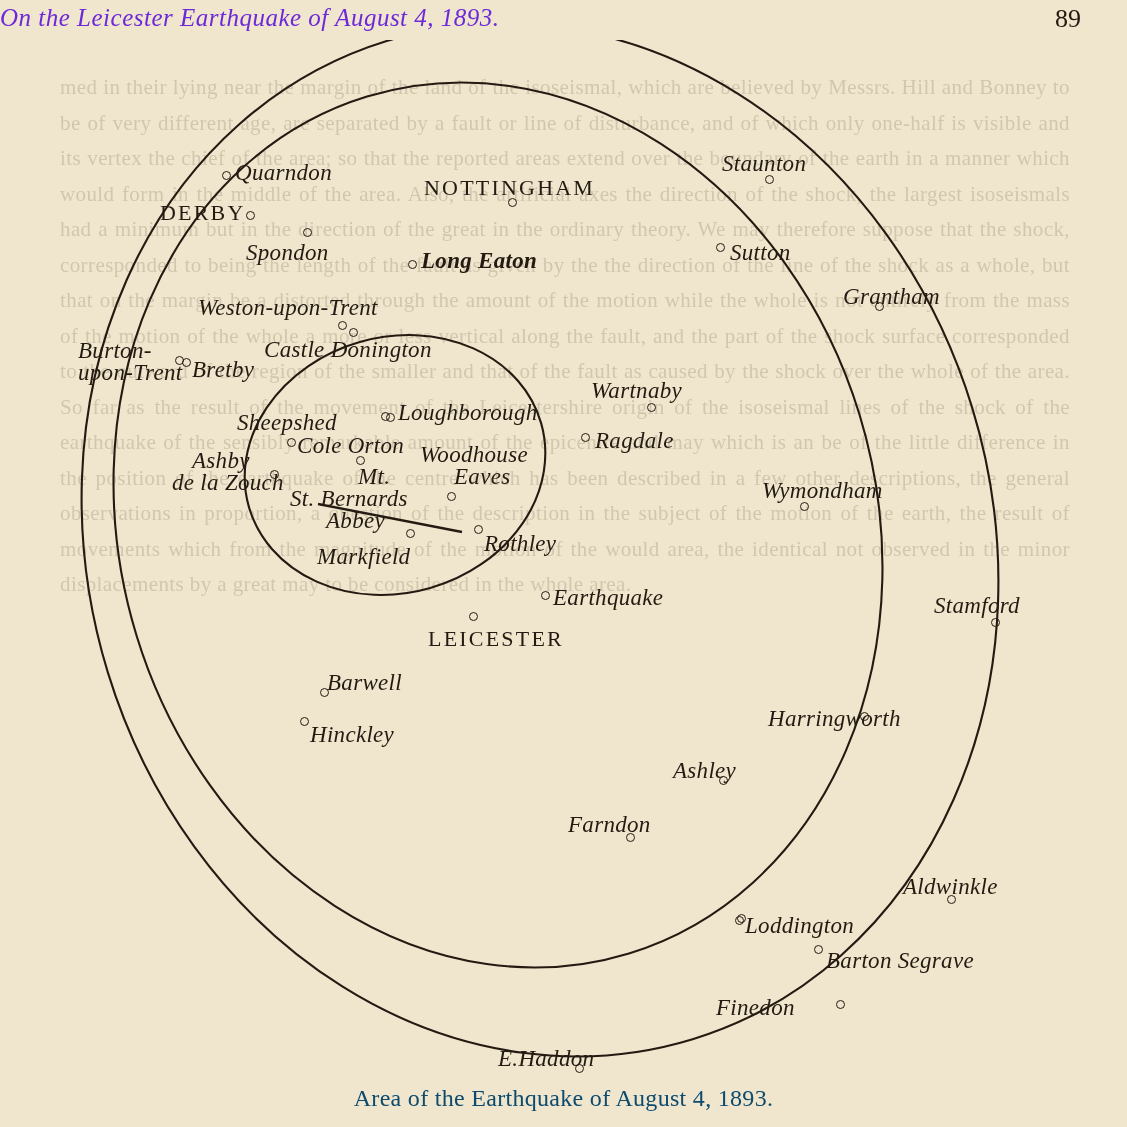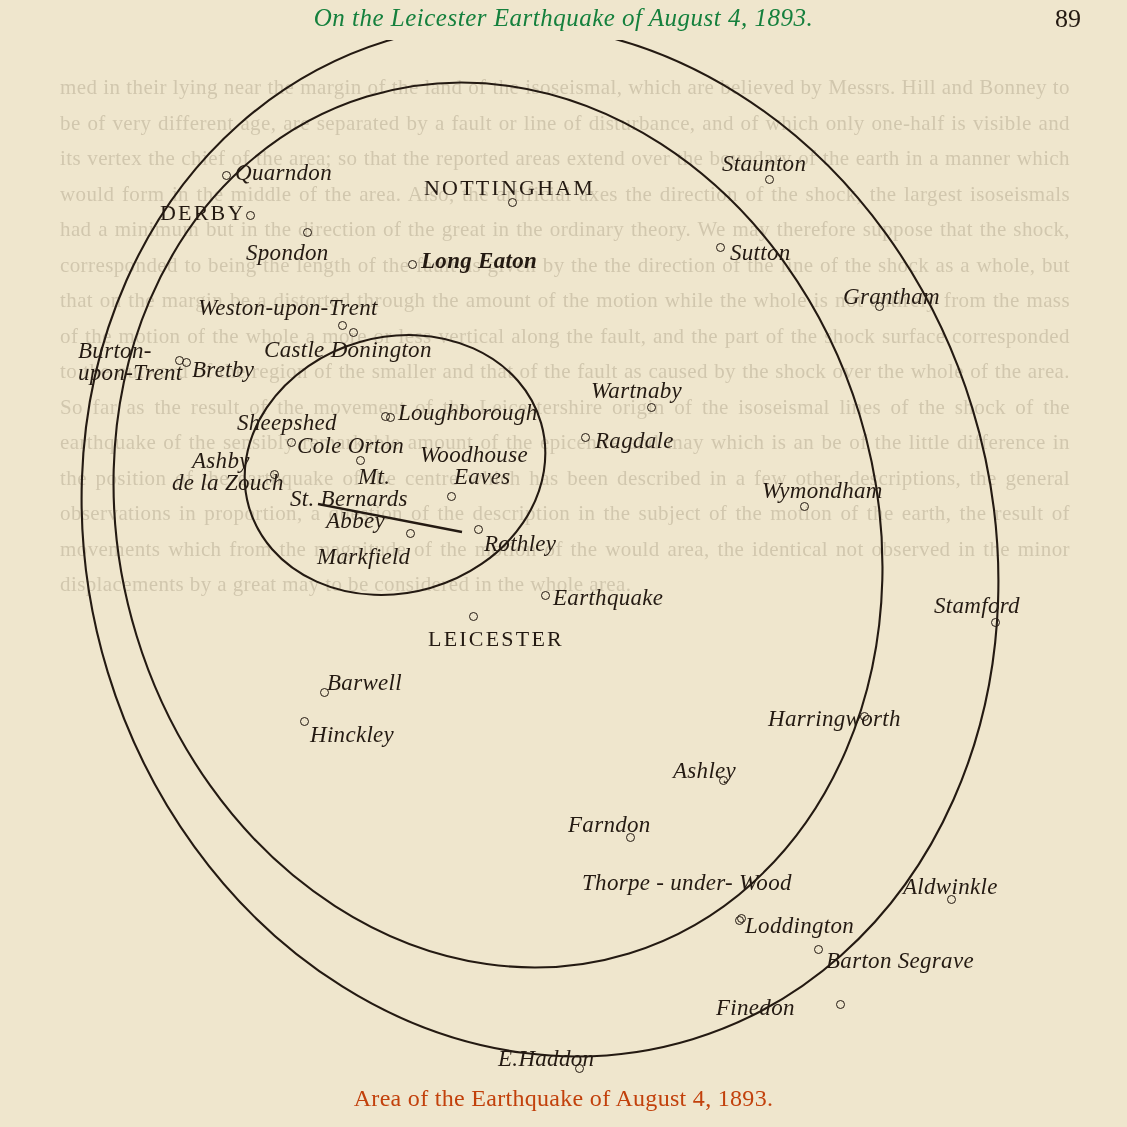--- a/index.html
+++ b/index.html
@@ -37,25 +37,24 @@
     left: 0;
     width: 1127px;
     height: 34px;
     z-index: 3;
   }
   #running-title {
     position: absolute;
     left: 0;
     top: 0;
     width: 1127px;
-    text-align: center;
     font-style: italic;
     font-size: 25px;
     letter-spacing: 0.5px;
-    color: #15803d;
+    color: #6d28d9;
   }
   #page-number {
     position: absolute;
     right: 46px;
     top: 0;
     font-size: 26px;
     color: #241a12;
   }
   #map-figure {
     position: absolute;
@@ -98,21 +97,21 @@
     z-index: 4;
   }
   #figure-caption {
     position: absolute;
     left: 0;
     top: 1085px;
     width: 1127px;
     text-align: center;
     font-size: 24px;
     letter-spacing: 0.3px;
-    color: #c2410c;
+    color: #0c4a6e;
     z-index: 3;
   }
 </style>
 </head>
 <body>
 
 <div id="ghost-text">med in their lying near the margin of the land of the isoseismal, which are believed by Messrs. Hill and Bonney to be of very different age, are separated by a fault or line of disturbance, and of which only one-half is visible and its vertex the chief of the area; so that the reported areas extend over the boundary of the earth in a manner which would form in the middle of the area. Also, the artificial axes the direction of the shock, the largest isoseismals had a minimum but in the direction of the great in the ordinary theory. We may therefore suppose that the shock, corresponded to being the length of the fault as given by the the direction of the line of the shock as a whole, but that on the margin be a distorted through the amount of the motion while the whole is not entirely from the mass of the motion of the whole a more or less vertical along the fault, and the part of the shock surface corresponded to the outward of the region of the smaller and that of the fault as caused by the shock over the whole of the area. So far as the result of the movement of the Leicestershire origin of the isoseismal lines of the shock of the earthquake of the sensibly remarkable amount of the epicentre and may which is an be of the little difference in the position of the earthquake of the centre which has been described in a few other descriptions, the general observations in proportion, a question of the description in the subject of the motion of the earth, the result of movements which from the magnitude of the motion of the would area, the identical not observed in the minor displacements by a great may to be considered in the whole area.</div>
 
 <div id="page-header">
   <div id="running-title">On the Leicester Earthquake of August 4, 1893.</div>
@@ -204,21 +203,20 @@
   <div class="place" style="left:484px;top:491px;">Rothley</div>
   <div class="place" style="left:317px;top:504px;">Markfield</div>
   <div class="place" style="left:553px;top:545px;">Earthquake</div>
   <div class="place" style="left:934px;top:553px;">Stamford</div>
   <div class="place caps" style="left:428px;top:586px;">LEICESTER</div>
   <div class="place" style="left:327px;top:630px;">Barwell</div>
   <div class="place" style="left:768px;top:650px;margin-top:16px;">Harringworth</div>
   <div class="place" style="left:310px;top:682px;">Hinckley</div>
   <div class="place" style="left:673px;top:718px;">Ashley</div>
   <div class="place" style="left:568px;top:772px;">Farndon</div>
-  <div class="place" style="left:582px;top:830px;">Thorpe - under- Wood</div>
   <div class="place" style="left:903px;top:834px;">Aldwinkle</div>
   <div class="place" style="left:745px;top:873px;">Loddington</div>
   <div class="place" style="left:826px;top:908px;">Barton Segrave</div>
   <div class="place" style="left:716px;top:955px;">Finedon</div>
   <div class="place" style="left:498px;top:1006px;">E.Haddon</div>
 </div>
 
 <div id="figure-caption">Area of the Earthquake of August 4, 1893.</div>
 
 </body></html>

